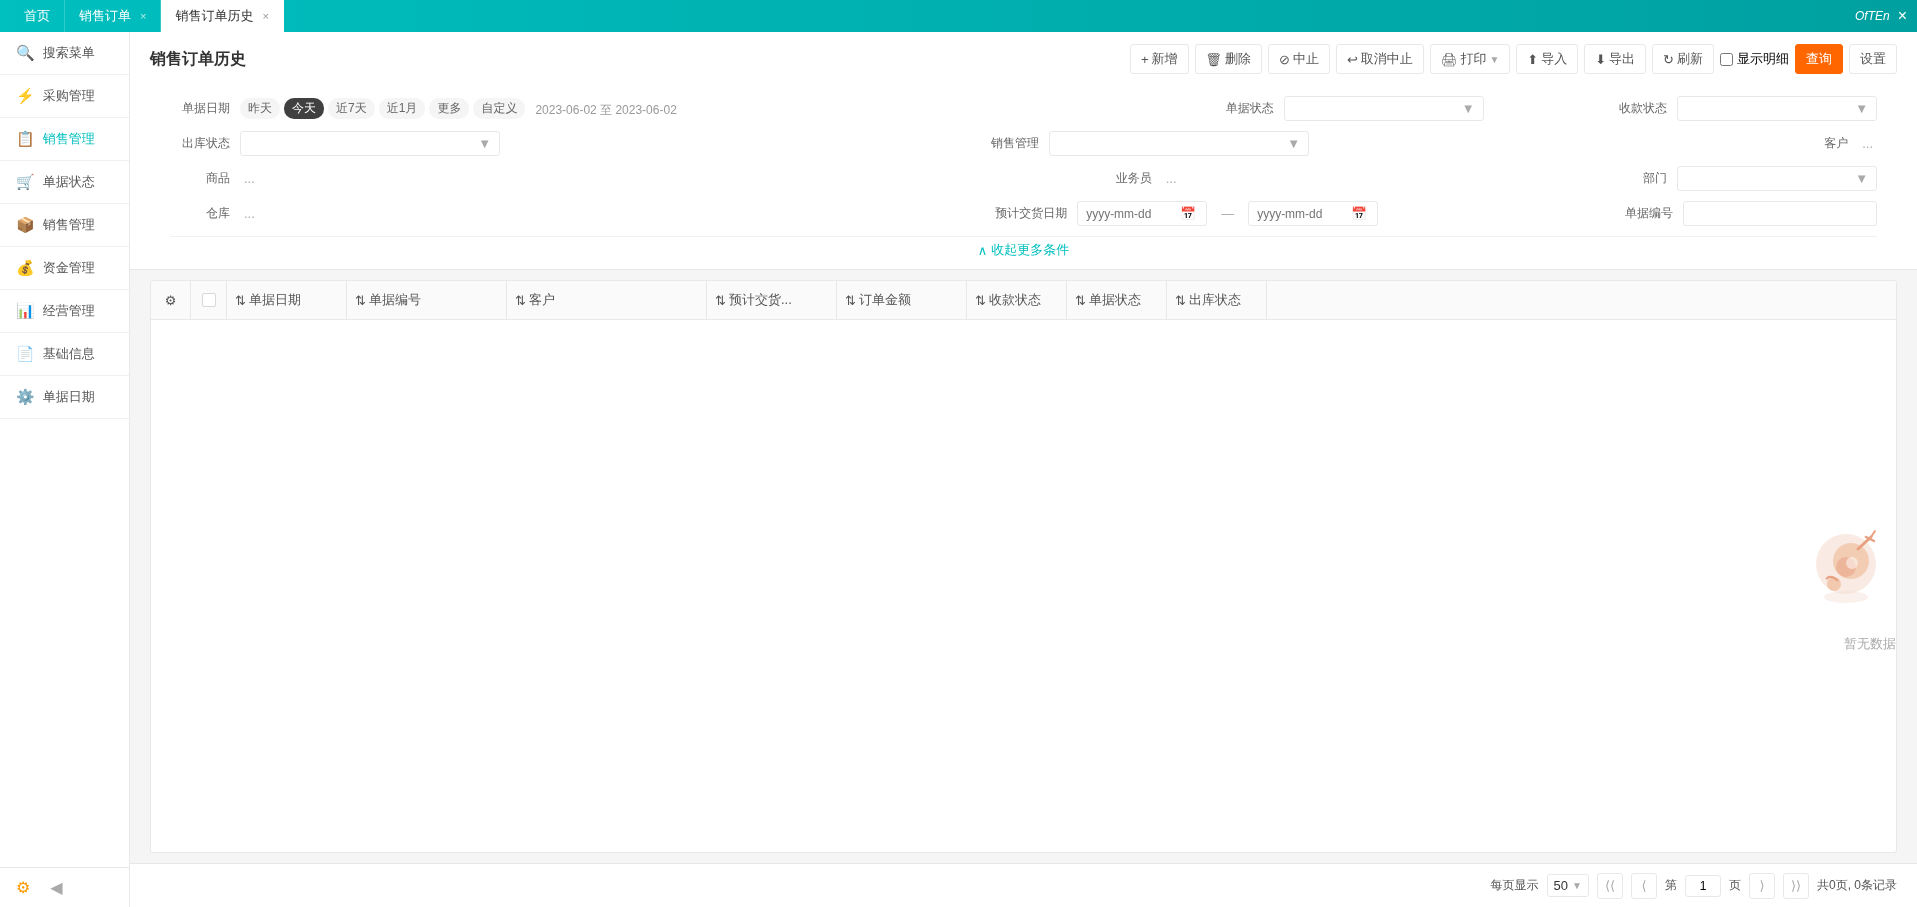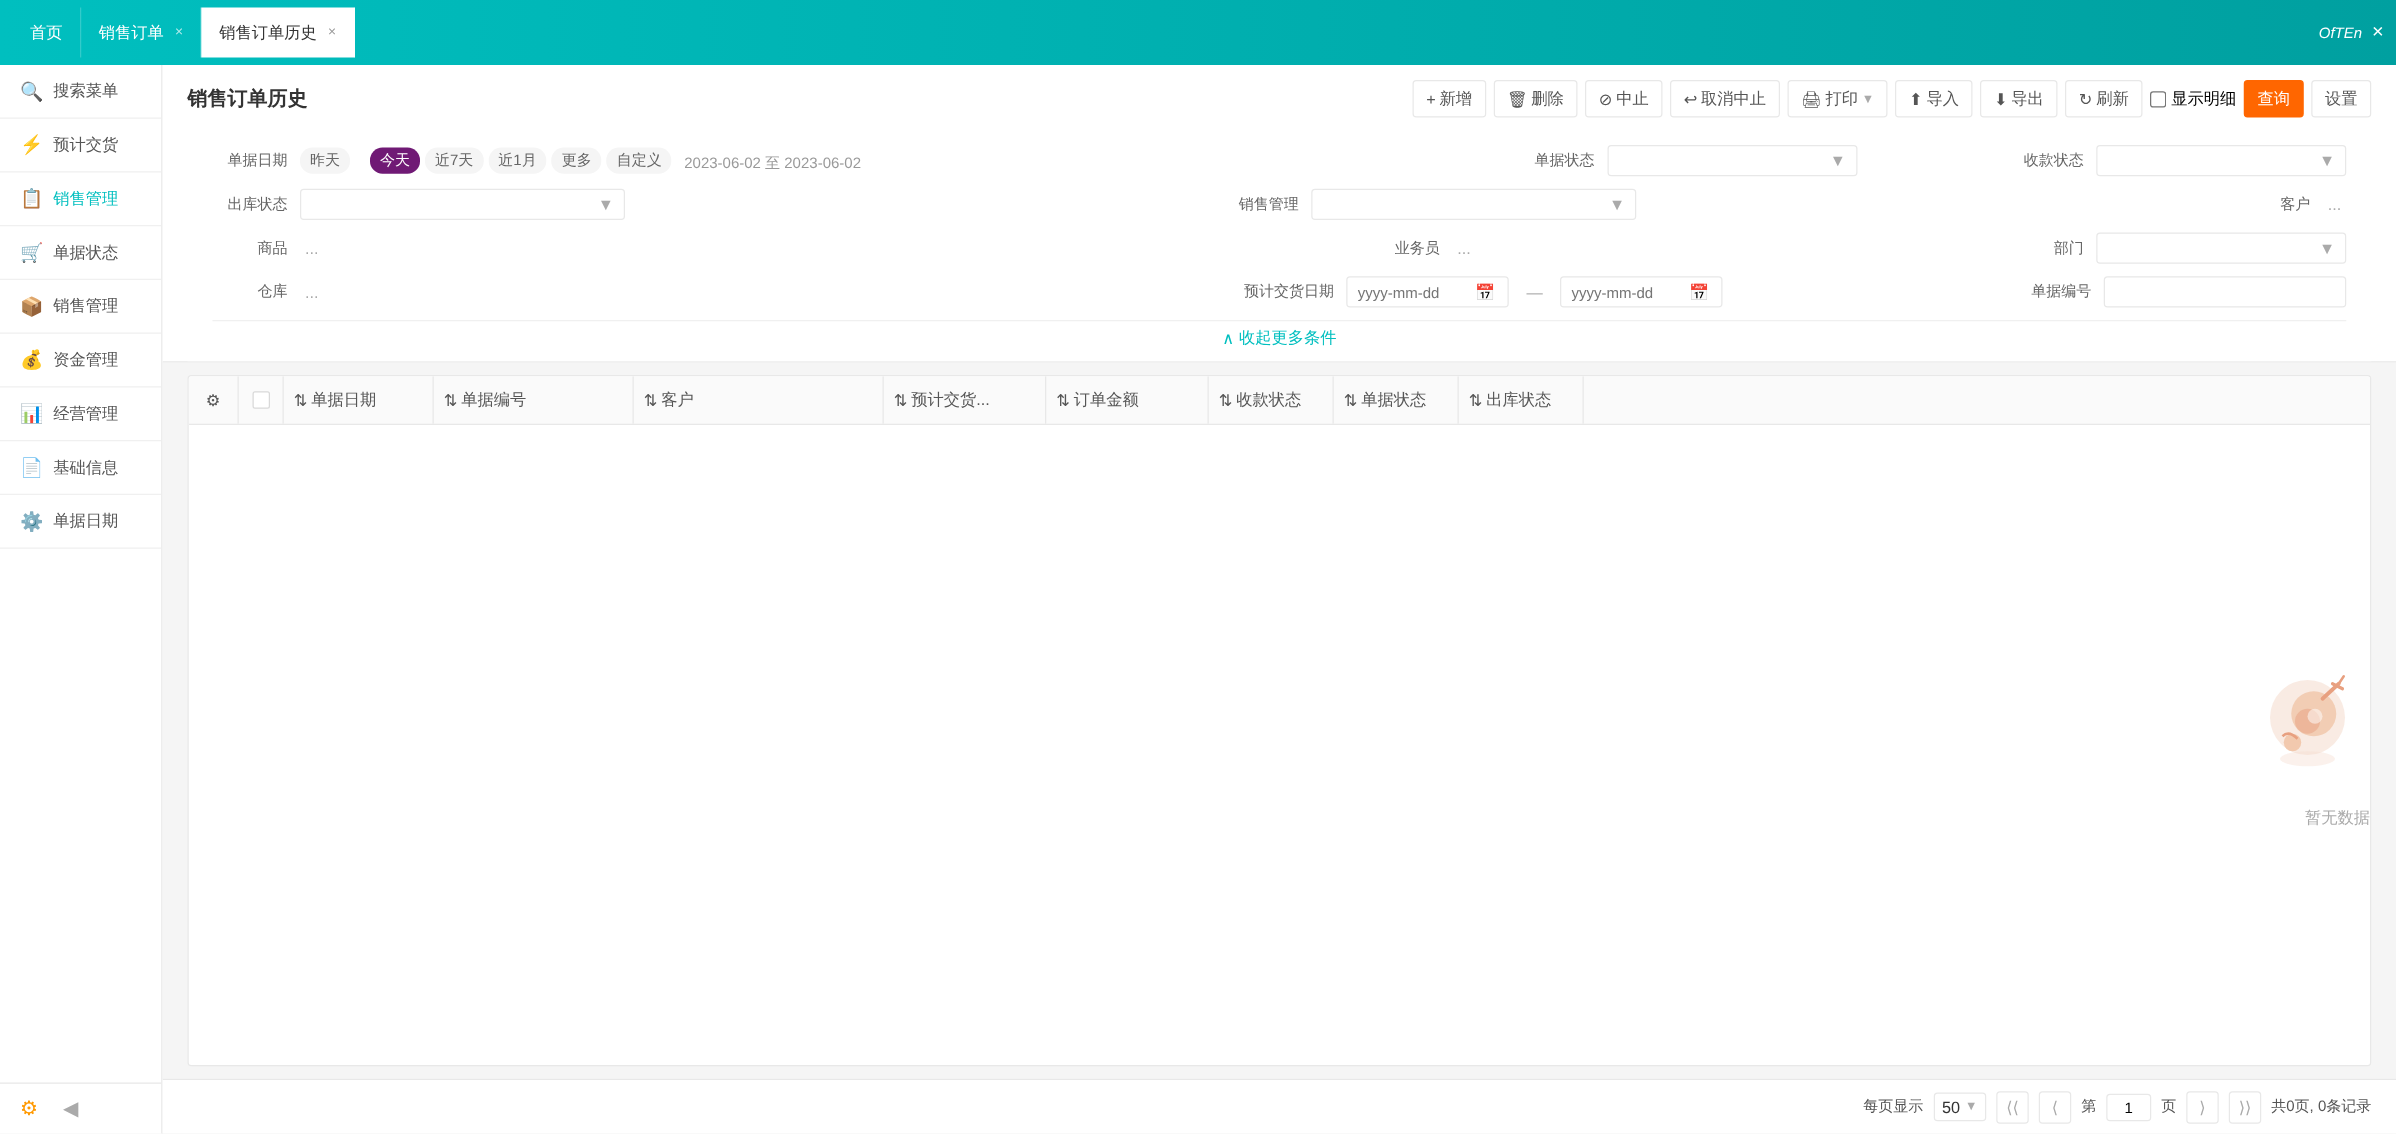--- a/index.html
+++ b/index.html
@@ -1,20 +1,20 @@
 <!DOCTYPE html>
 <html><head>
   <meta charset="utf-8">
   <style>
     * { box-sizing: border-box; margin: 0; padding: 0; font-family: 'Microsoft YaHei', Arial, sans-serif; font-size: 13px; }
     body { display: flex; flex-direction: column; height: 907px; width: 1917px; overflow: hidden; background: #f5f5f5; }
 
     
     .top-bar {
-      height: 52px;
+      height: 32px;
       background: linear-gradient(90deg, #00bfbf, #00a0a0);
       display: flex;
       align-items: center;
       padding: 0 10px;
       gap: 0;
       flex-shrink: 0;
     }
     .tab-item {
       display: flex; align-items: center; gap: 5px;
       padding: 0 14px;
@@ -155,23 +155,22 @@
     }
     .date-badge {
       padding: 2px 8px;
       border-radius: 10px;
       font-size: 12px;
       cursor: pointer;
       color: #666;
       background: #f5f5f5;
     }
     .date-badge.active {
-      background: #701a75;
+      background: #404040;
       color: #fff;
-      margin-left: 12px;
     }
     .date-range-text { font-size: 12px; color: #999; margin-left: 4px; }
 
     .filter-select {
       display: flex; align-items: center; gap: 4px;
       border: 1px solid #e8e8e8;
       border-radius: 3px;
       padding: 4px 8px;
       min-width: 200px;
       background: #fff;
@@ -320,21 +319,21 @@
 
 <div class="main-layout">
 
   <div class="sidebar">
     <div class="sidebar-item">
       <span class="sidebar-icon">🔍</span>
       <span>搜索菜单</span>
     </div>
     <div class="sidebar-item">
       <span class="sidebar-icon">⚡</span>
-      <span>预计交货</span>
+      <span>采购管理</span>
     </div>
     <div class="sidebar-item active">
       <span class="sidebar-icon">📋</span>
       <span>销售管理</span>
     </div>
     <div class="sidebar-item">
       <span class="sidebar-icon">🛒</span>
       <span>单据状态</span>
     </div>
     <div class="sidebar-item">

